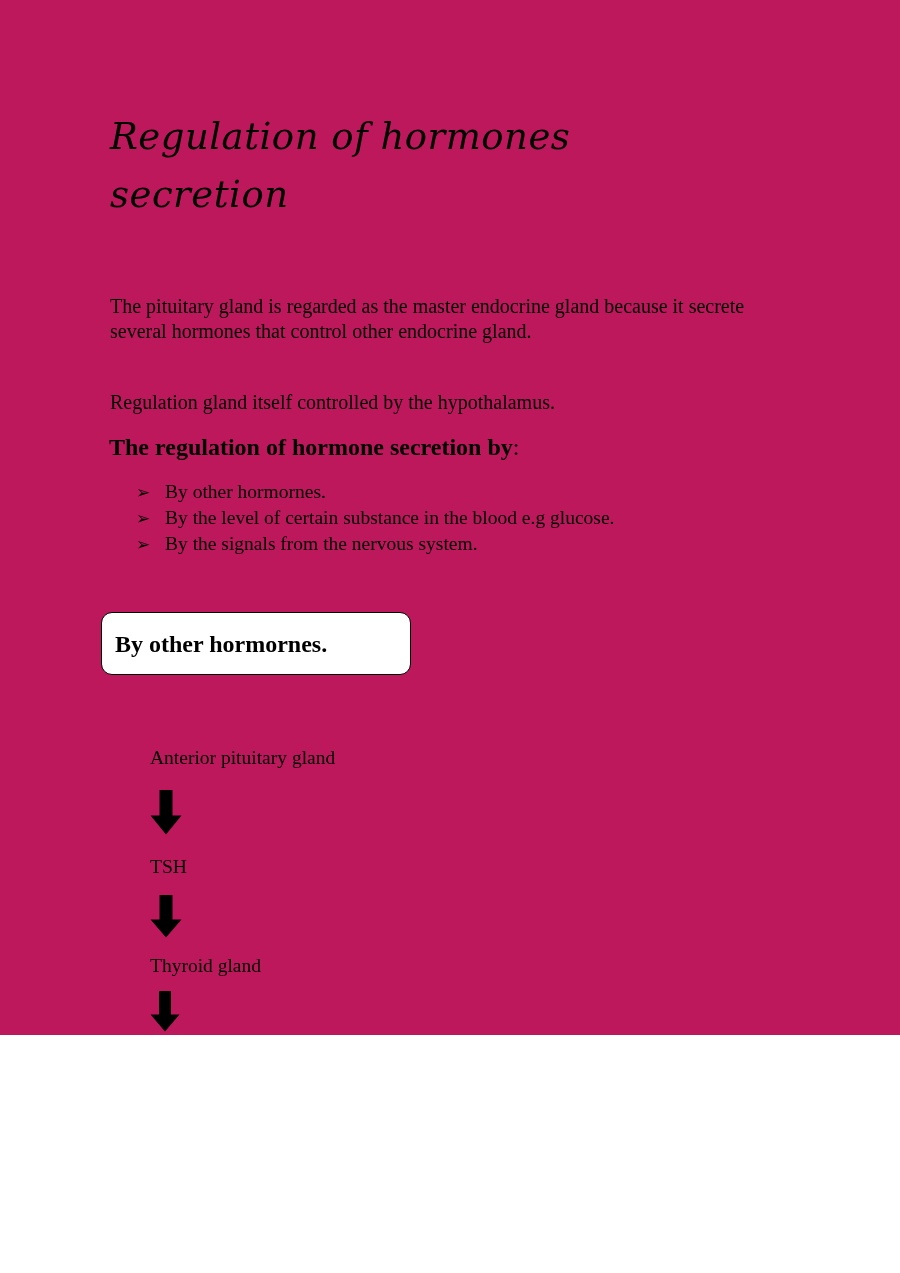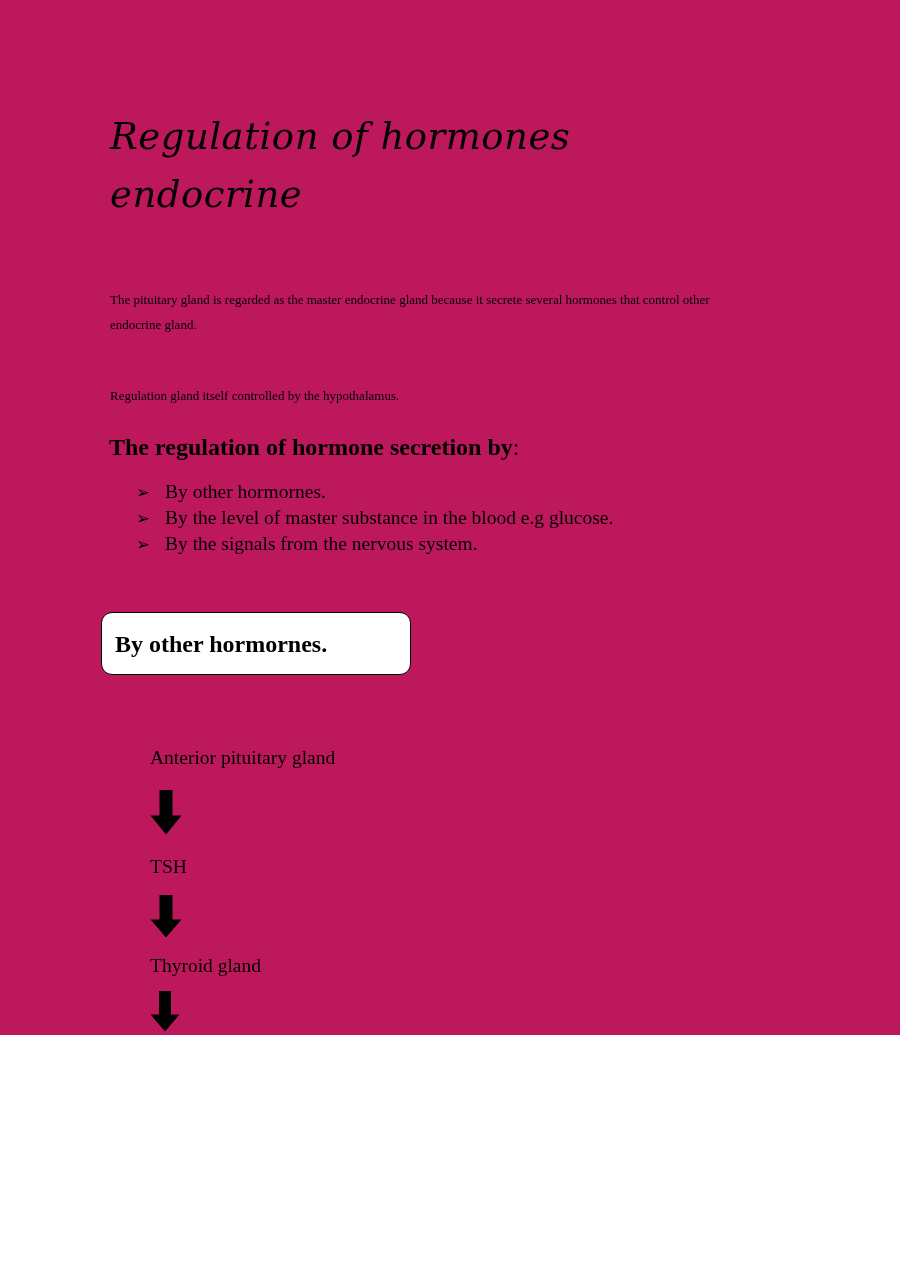--- a/index.html
+++ b/index.html
@@ -32,21 +32,21 @@
     color: #000;
   }
   .doc-title .title-line {
     display: block;
     white-space: pre;
   }
 
   
   .para {
     position: absolute;
-    font-size: 13px;
+    font-size: 20px;
     line-height: 25px;
     color: #000;
   }
   #para-1 {
     left: 110px;
     top: 274px;
     width: 640px;
   }
   #para-2 {
     left: 110px;
@@ -147,39 +147,39 @@
   .gap-e { height: 12px; }
   .gap-f { height: 16px; }
 </style>
 </head>
 <body>
 
 <div class="page">
 
   <div class="doc-title">
     <span class="title-line">Regulation of hormones</span>
-    <span class="title-line">endocrine</span>
+    <span class="title-line">secretion</span>
   </div>
 
   <p class="para" id="para-1">The pituitary gland is regarded as the master endocrine gland because it secrete several hormones that control other endocrine gland.</p>
 
   <p class="para" id="para-2">Regulation gland itself controlled by the hypothalamus.</p>
 
   <div class="section-heading">
     <span>The regulation of hormone secretion by</span><span class="colon">:</span>
   </div>
 
   <ul class="bullet-list">
     <li class="bullet-item">
       <span class="bullet-glyph">➢</span>
       <span>By other hormornes.</span>
     </li>
     <li class="bullet-item">
       <span class="bullet-glyph">➢</span>
-      <span>By the level of master substance in the blood e.g glucose.</span>
+      <span>By the level of certain substance in the blood e.g glucose.</span>
     </li>
     <li class="bullet-item">
       <span class="bullet-glyph">➢</span>
       <span>By the signals from the nervous system.</span>
     </li>
   </ul>
 
   <div class="callout-box">
     <span class="callout-text">By other hormornes.</span>
   </div>

